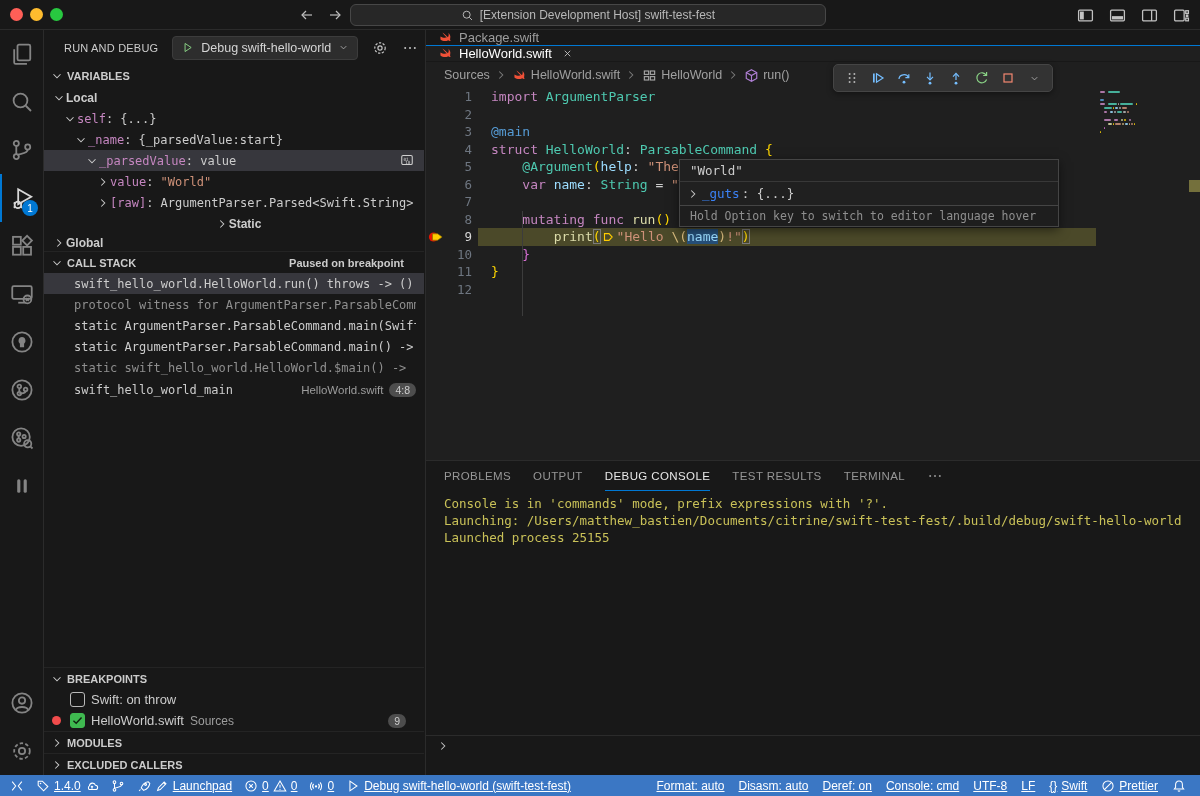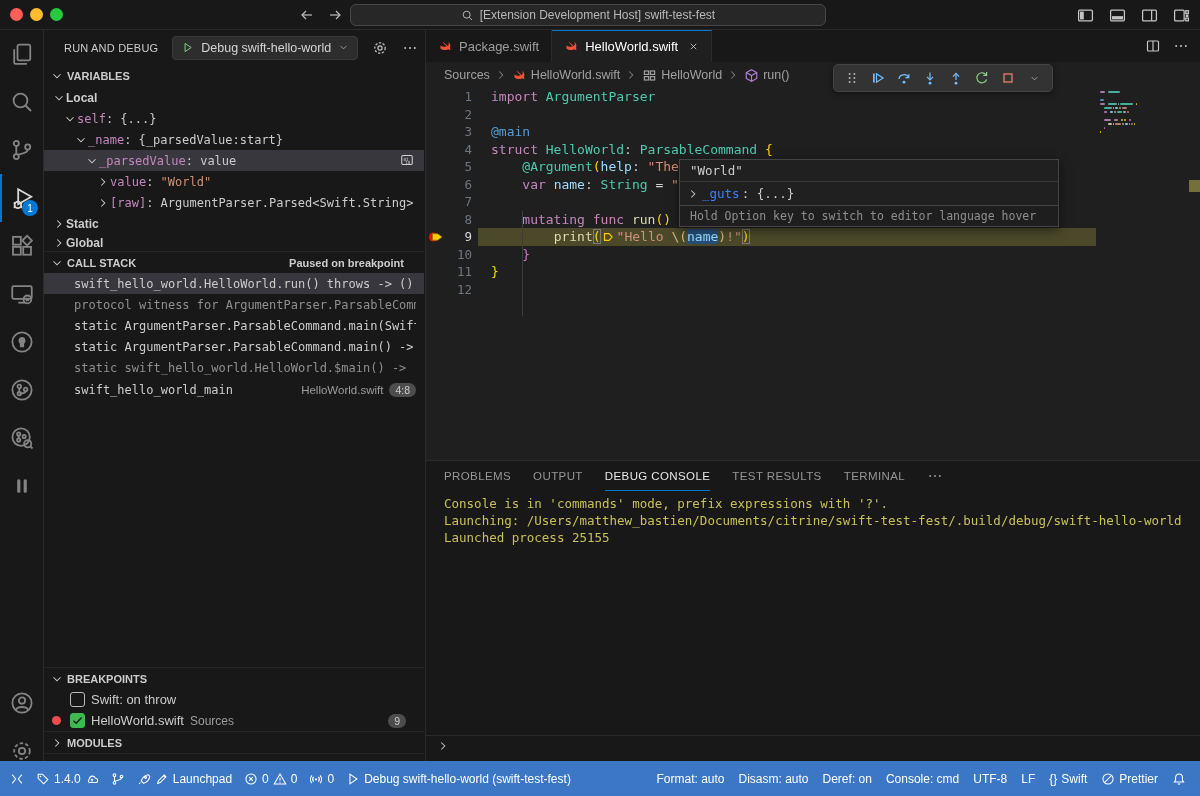--- a/index.html
+++ b/index.html
@@ -52,21 +52,21 @@
   #sb-bottom { position:absolute; bottom:0; left:0; width:380px; background:#181818; }
   .bp-row { height:21px; display:flex; align-items:center; gap:6px; padding-left:8px; font-size:13px; position:relative; }
   .cb { width:15px; height:15px; border:1px solid #b9b9b9; border-radius:3px; background:transparent; flex:none; }
   .cb.checked { background:#3fb950; border-color:#3fb950; display:flex; align-items:center; justify-content:center; color:#102311; }
   .bp-dot { width:9px; height:9px; border-radius:50%; background:#f14c4c; position:absolute; left:-2px; }
   .bp-detail { color:#9d9d9d; font-size:12px; }
   .bp-badge { position:absolute; right:18px; }
 
   
   #editor { position:absolute; left:425px; top:30px; width:775px; height:745px; background:#1f1f1f; }
-  #tabbar { position:absolute; left:0; top:0; width:775px; height:32px; background:#181818; display:flex; }
+  #tabbar { position:absolute; left:0; top:0; width:775px; height:32px; background:#181818; display:flex;flex-direction:column; }
   .tab { height:32px; display:flex; align-items:center; gap:6px; padding:0 12px; border-right:1px solid #2b2b2b; font-size:13px; color:#9d9d9d; background:#181818; }
   .tab.active { background:#1f1f1f; color:#ffffff; border-top:1.5px solid #0078d4; }
   .tab .close-x { color:#cfcfcf; margin-left:4px; display:flex; }
   .tab-actions { margin-left:auto; display:flex; align-items:center; gap:12px; padding-right:12px; color:#c5c5c5; }
   #crumbs { position:absolute; left:0; top:32px; width:775px; height:26px; display:flex; align-items:center; gap:4px; padding-left:18px;
     font-size:12.5px; color:#a0a0a0; background:#1f1f1f; }
   .crumb { display:flex; align-items:center; gap:4px; }
   .crumb-sep { color:#7c7c7c; display:flex; }
   .sym-method { color:#b180d7; } .sym-class { color:#a8a8a8; } .swift-ic { color:#f05138; }
 
@@ -112,22 +112,22 @@
   .ptab.active { color:#e7e7e7; border-bottom-color:#0078d4; }
   #panel-acts { position:absolute; right:10px; top:3px; display:flex; align-items:center; gap:10px; }
   #filter-box { width:168px; height:22px; background:#313131; border:1px solid #3c3c3c; padding:0 6px; color:#cccccc; font-size:12px; }
   #filter-box::placeholder { color:#989898; }
   .p-ic { color:#c5c5c5; display:flex; }
   #console-out { position:absolute; left:18px; top:34px; right:12px; font-family:"DejaVu Sans Mono",monospace; font-size:12.5px;
     line-height:17px; color:var(--console-yellow,#c9c158); white-space:pre; }
   #console-input { position:absolute; left:0; right:0; bottom:20px; height:20px; border-top:1px solid #2b2b2b; display:flex; align-items:center; padding-left:10px; color:#c5c5c5; }
 
   
-  #statusbar { position:absolute; left:0; bottom:0; width:1200px; height:35px; background:var(--sb-bg,#3b77c4); color:#ffffff;
-    display:flex; align-items:center; font-size:12px; }
+  #statusbar { position:absolute; left:0; bottom:0; width:1200px; height:21px; background:var(--sb-bg,#3b77c4); color:#ffffff;
+    display:flex; align-items:center; font-size:12px;text-decoration:underline; }
   .sb-item { display:flex; align-items:center; gap:4px; padding:0 6px; height:21px; white-space:nowrap; }
   .sb-item svg { width:14px; height:14px; }
   #sb-left { display:flex; align-items:center; margin-left:4px; }
   #sb-right { display:flex; align-items:center; margin-left:auto; margin-right:8px; gap:2px; }
   .ic svg { display:block; }
 </style>
 </head>
 <body>
 
 <div id="window">
@@ -341,21 +341,21 @@
               <rect x="2" y="2.8" width="12" height="10.4" rx="1.5"></rect>
               <text x="4" y="9" font-size="5" fill="currentColor" stroke="none" font-family="DejaVu Sans Mono">01</text>
               <text x="6" y="12.4" font-size="5" fill="currentColor" stroke="none" font-family="DejaVu Sans Mono">10</text>
             </svg></span></div>
         <div class="var-row" style="padding-left: 52px;"><span class="chev"><svg width="14" height="14" viewBox="0 0 16 16" fill="none" stroke="currentColor" stroke-width="1.2">
               <polyline points="6,4 10,8 6,12"></polyline>
             </svg></span><span class="vname">value</span><span class="vval">: </span><span class="vval str">"World"</span></div>
         <div class="var-row" style="padding-left: 52px;"><span class="chev"><svg width="14" height="14" viewBox="0 0 16 16" fill="none" stroke="currentColor" stroke-width="1.2">
               <polyline points="6,4 10,8 6,12"></polyline>
             </svg></span><span class="vname">[raw]</span><span class="vval">: </span><span class="vval">ArgumentParser.Parsed&lt;Swift.String&gt;</span></div>
-        <div class="var-row" style="padding-left: 8px;"><span class="chev"><svg width="14" height="14" viewBox="0 0 16 16" fill="none" stroke="currentColor" stroke-width="1.2">
+        <div class="var-row" style="padding-left: 8px; justify-content: center;"><span class="chev"><svg width="14" height="14" viewBox="0 0 16 16" fill="none" stroke="currentColor" stroke-width="1.2">
               <polyline points="6,4 10,8 6,12"></polyline>
             </svg></span><span class="vscope">Static</span></div>
         <div class="var-row" style="height: 17px; padding-left: 8px;"><span class="chev"><svg width="14" height="14" viewBox="0 0 16 16" fill="none" stroke="currentColor" stroke-width="1.2">
               <polyline points="6,4 10,8 6,12"></polyline>
             </svg></span><span class="vscope">Global</span></div>
       </div>
     <div class="sec-hdr">
       <span class="chev">
           <svg width="14" height="14" viewBox="0 0 16 16" fill="none" stroke="currentColor" stroke-width="1.2">
             <polyline points="4,6 8,10 12,6"></polyline>

